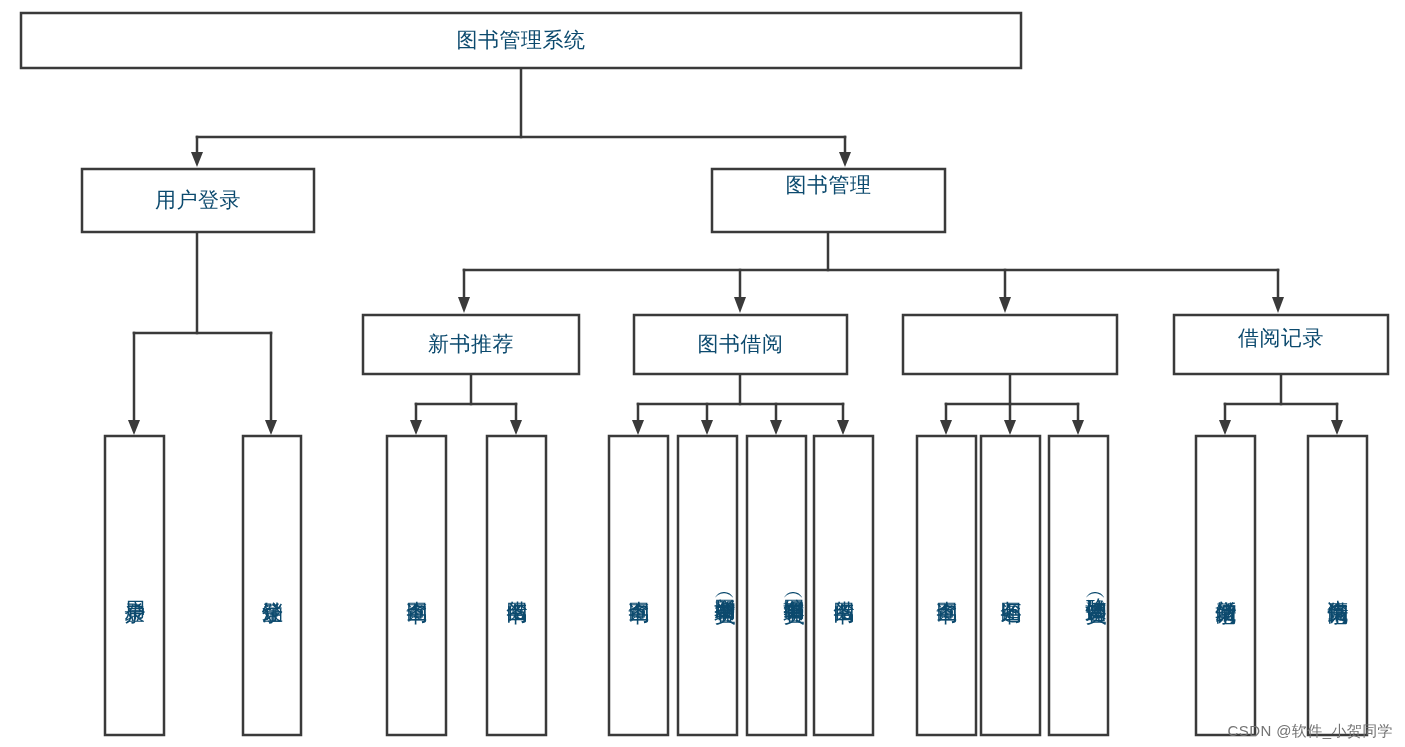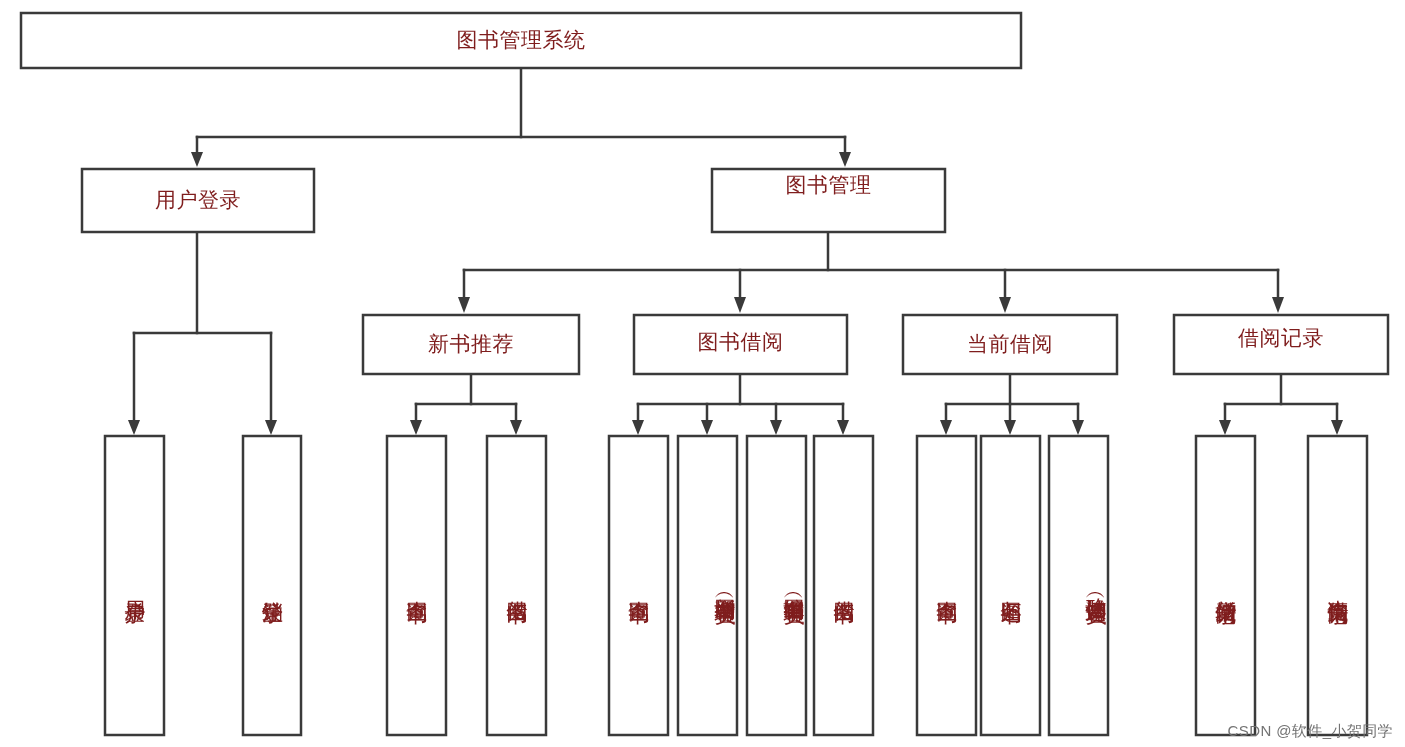--- a/index.html
+++ b/index.html
@@ -37,21 +37,21 @@
     stroke-linecap: square;
   }
   .arrow-head {
     fill: #3a3a3a;
   }
   .node-label {
     position: absolute;
     display: flex;
     align-items: center;
     justify-content: center;
-    color: #7f1d1d;
+    color: #0c4a6e;
     font-family: "Liberation Sans", "DejaVu Sans", sans-serif;
     text-align: center;
     line-height: 1.18;
     pointer-events: none;
     box-sizing: border-box;
   }
   .node-label.horiz {
     font-size: 21px;
     letter-spacing: 0.5px;
   }
@@ -189,22 +189,21 @@
     <rect class="node-box" x="1196" y="436" width="59" height="299"></rect>
     <rect class="node-box" x="1308" y="436" width="59" height="299"></rect>
   </svg>
 
   <div class="node-label horiz label-title" style="left:21px; top:13px; width:1000px; height:55px;">图书管理系统</div>
 
   <div class="node-label horiz" style="left:82px; top:169px; width:232px; height:63px;">用户登录</div>
   <div class="node-label horiz" style="left:712px; top:154px; width:233px; height:63px;">图书管理</div>
 
   <div class="node-label horiz" style="left:363px; top:315px; width:216px; height:59px;border-radius:17px;">新书推荐</div>
-  <div class="node-label horiz" style="left:634px; top:315px; width:213px; height:59px;font-family:Liberation Mono, monospace;">图书借阅</div>
-  <div class="node-label horiz" style="left:903px; top:315px; width:214px; height:59px;">当前借阅</div>
+  <div class="node-label horiz" style="left:634px; top:315px; width:213px; height:59px;">图书借阅</div>
   <div class="node-label horiz" style="left:1174px; top:300px; width:214px; height:77px;">借阅记录</div>
 
   <div class="node-label vert" style="left:105px; top:436px; width:59px; height:299px;">用户登录</div>
   <div class="node-label vert" style="left:243px; top:436px; width:58px; height:299px;">注销登录</div>
 
   <div class="node-label vert" style="left:387px; top:436px; width:59px; height:299px;">查询图书</div>
   <div class="node-label vert" style="left:487px; top:436px; width:59px; height:299px;">借阅图书</div>
 
   <div class="node-label vert" style="left:609px; top:436px; width:59px; height:299px;">查询图书</div>
   <div class="node-label vert" style="left:678px; top:436px; width:59px; height:299px; align-items:flex-start;">新增图书（管理员）</div>

